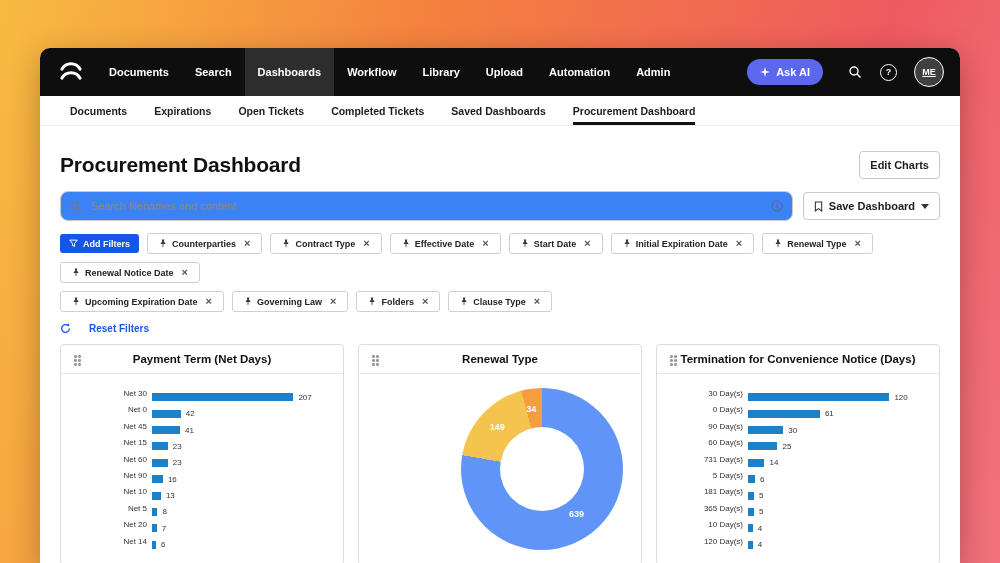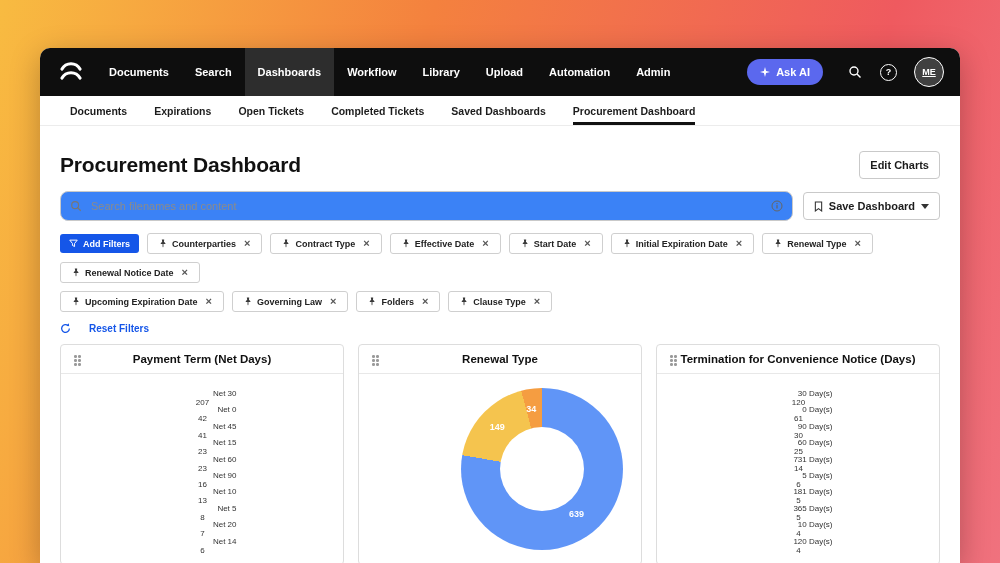--- a/index.html
+++ b/index.html
@@ -60,21 +60,21 @@
   .cards-row{display:flex;gap:14px;margin-bottom:14px;}
   .card{flex:1;border:1px solid #ddd;border-radius:4px;background:#fff;min-width:0;}
   .card-head{position:relative;border-bottom:1px solid #e8e8e8;padding:8px 0;text-align:center;
     font-size:11.5px;font-weight:700;color:#111;}
   .drag{position:absolute;left:10px;top:9px;cursor:grab;padding:1px 3px;}
   .drag-dots{width:2.5px;height:2.5px;border-radius:50%;background:#9a9a9a;display:block;
     box-shadow:4px 0 0 #9a9a9a,0 4px 0 #9a9a9a,4px 4px 0 #9a9a9a,0 8px 0 #9a9a9a,4px 8px 0 #9a9a9a;}
 
   .bar-body{height:190px;padding:14px 12px 10px 8px;box-sizing:border-box;
     display:flex;flex-direction:column;justify-content:center;}
-  .bar-row{display:flex;align-items:center;height:16.4px;flex-direction:column;}
+  .bar-row{display:flex;height:16.4px;}
   .bar-label{width:78px;text-align:right;font-size:8px;color:#333;margin-right:5px;flex-shrink:0;
     white-space:nowrap;}
   .bar-track{flex:1;display:flex;align-items:center;gap:5px;min-width:0;}
   .bar{height:8px;background:var(--bar,#1e80c5);}
   .bar-val{font-size:8px;color:#333;}
 
   .donut-body{position:relative;height:190px;}
   .legend{position:absolute;left:14px;top:16px;display:flex;flex-direction:column;gap:4px;}
   .legend-item{display:flex;align-items:center;gap:5px;font-size:8px;color:#979797;cursor:pointer;}
   .legend-swatch{width:8px;height:8px;border-radius:1px;}

